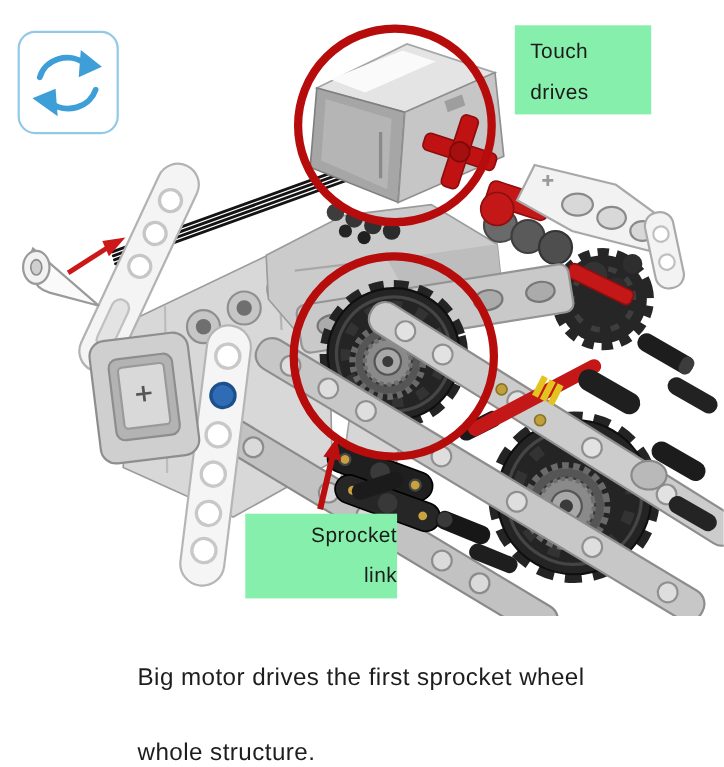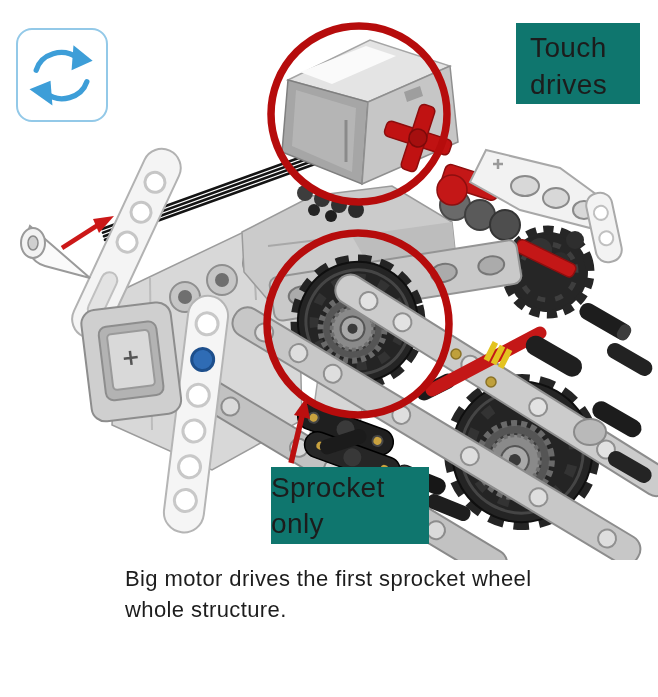--- a/index.html
+++ b/index.html
@@ -10,32 +10,32 @@
   
   .rotate-btn{
     position:absolute;left:16px;top:28px;width:92px;height:94px;
     border:2px solid #93c9e8;border-radius:16px;background:#ffffff;box-sizing:border-box;
   }
   .rotate-btn svg{width:100%;height:100%;display:block;}
   
   .illustration{position:absolute;left:0;top:0;width:658px;height:560px;}
   
   .label{
-    position:absolute;background:#0f766e;color:#1c1c1c;
-    font-size:28px;letter-spacing:0.4px;line-height:37px;box-sizing:border-box;margin-left:48px;
+    position:absolute;background:#86efac;color:#1c1c1c;
+    font-size:19px;letter-spacing:0.4px;line-height:37px;box-sizing:border-box;
   }
   .label span{display:block;}
   .label-touch{left:468px;top:23px;width:124px;height:81px;padding:6px 0 0 14px;}
-  .label-sprocket{left:223px;top:467px;width:158px;height:77px;padding:3px 0 0 0;line-height:36px;}
+  .label-sprocket{left:223px;top:467px;width:138px;height:77px;padding:3px 0 0 0;line-height:36px;text-align:right;}
   
   .caption{
     position:absolute;left:125px;top:563px;width:520px;margin:0;
     color:#1d1d1d;font-size:22px;line-height:31px;letter-spacing:0.4px;
   }
-  .caption span{display:block;}
+  .caption span{display:block;margin-top:37px;}
 </style>
 </head>
 <body>
 
 <div class="stage">
 
   <svg class="illustration" viewBox="0 0 658 560" aria-hidden="true">
 
     <g stroke="#141414" stroke-width="2.6" stroke-linecap="round">
       <line x1="102" y1="229" x2="332" y2="146"></line>
@@ -295,21 +295,21 @@
       <polygon points="34,53 12,62 36,79" fill="#3d9ed8"></polygon>
     </svg>
   </div>
 
   <div class="label label-touch">
     <span>Touch</span>
     <span>drives</span>
   </div>
   <div class="label label-sprocket">
     <span>Sprocket</span>
-    <span>only</span>
+    <span>link</span>
   </div>
 
   <p class="caption">
     <span>Big motor drives the first sprocket wheel</span>
     <span>whole structure.</span>
   </p>
 
 </div>
 
 </body></html>

